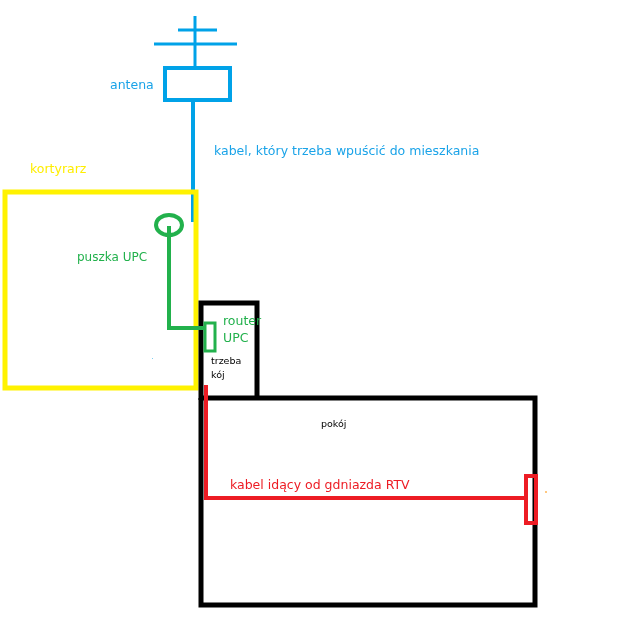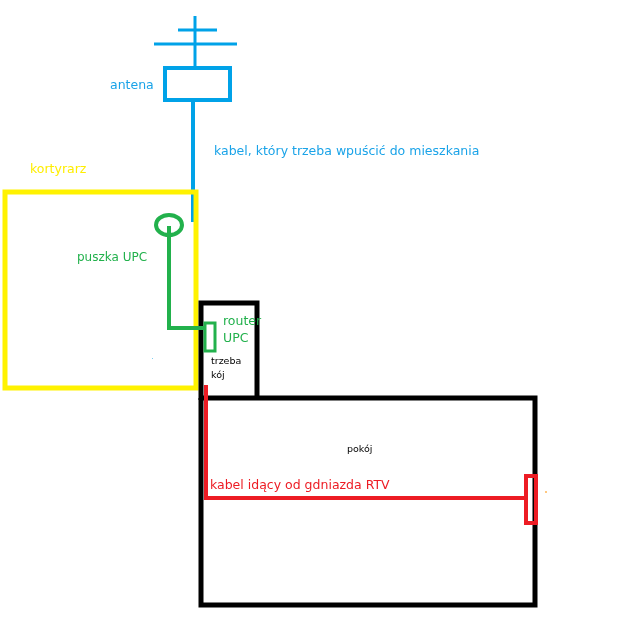--- a/index.html
+++ b/index.html
@@ -49,15 +49,15 @@
   </svg>
 
   <div class="lbl blue f13" style="left:110px; top:77px;">antena</div>
   <div class="lbl blue f13" style="left:214px; top:143px;">kabel, który trzeba wpuścić do mieszkania</div>
   <div class="lbl yellow f13" style="left:30px; top:161px;">kortyrarz</div>
   <div class="lbl green f12" style="left:77px; top:215px;">puszka UPC</div>
   <div class="lbl green f13" style="left:223px; top:312px; line-height:17px;">router
 UPC</div>
   <div class="lbl black f10" style="left:211px; top:354px; line-height:14px;">trzeba
 kój</div>
-  <div class="lbl black f10" style="left:347px; top:418px;margin-top:25px;">pokój</div>
-  <div class="lbl red f13" style="left:210px; top:477px;">kabel idący od gdniazda RTV</div>
+  <div class="lbl black f10" style="left:321px; top:418px;">pokój</div>
+  <div class="lbl red f13" style="left:230px; top:477px;">kabel idący od gdniazda RTV</div>
 </div>
 
 </body></html>

